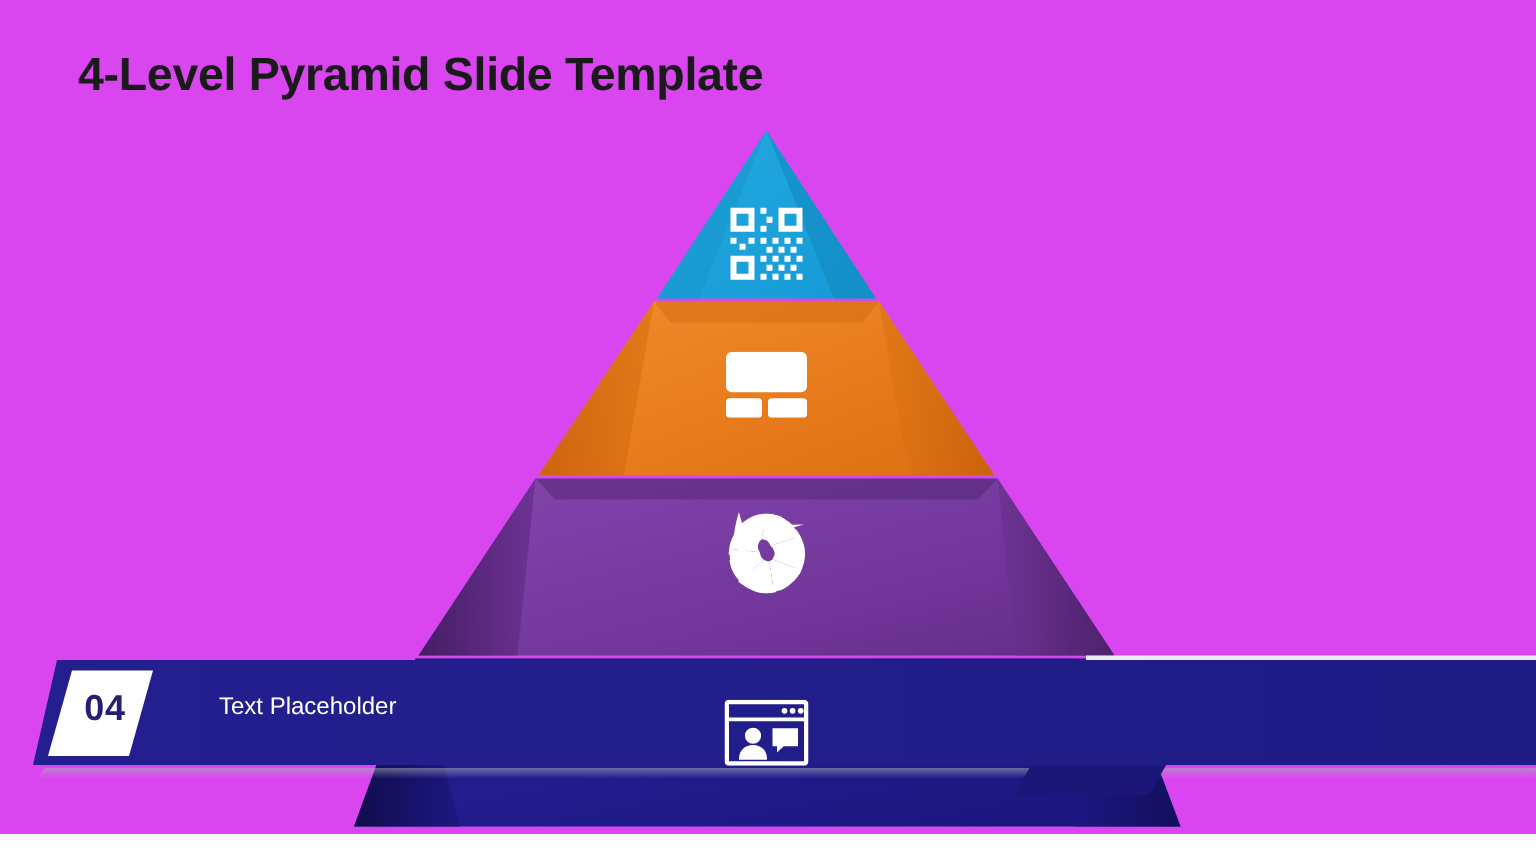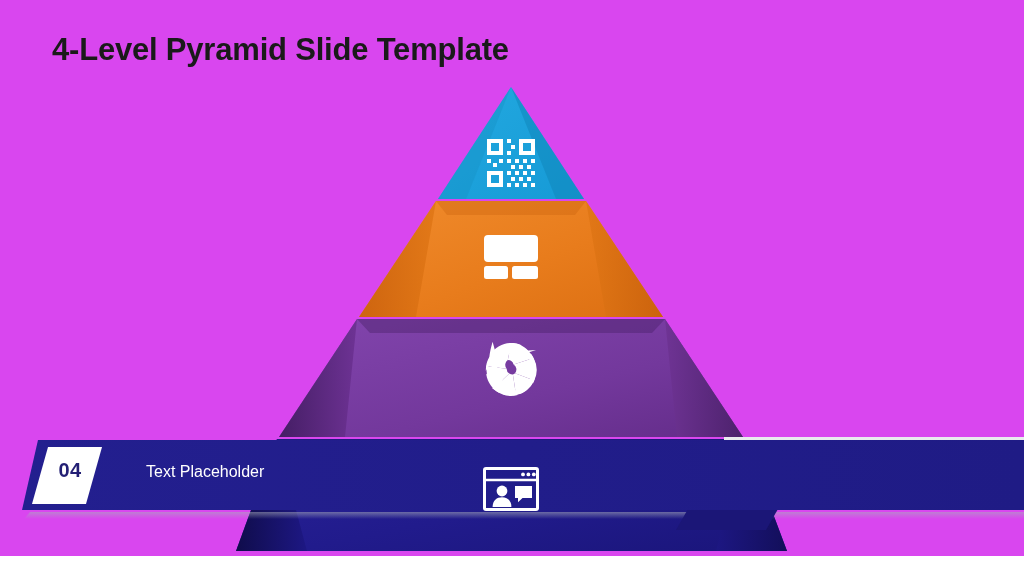--- a/index.html
+++ b/index.html
@@ -85,21 +85,21 @@
     height: 130px;
     display: block;
   }
 
   #badge-number {
     position: absolute;
     left: 48px;
     top: 459px;
     width: 44px;
     text-align: center;
-    font-size: 20px;
+    font-size: 24px;
     font-weight: 700;
     color: #231f74;
     letter-spacing: 0.5px;
   }
   #banner-label {
     position: absolute;
     left: 114px;
     top: 463px;
     font-size: 16px;
     color: #ffffff;

